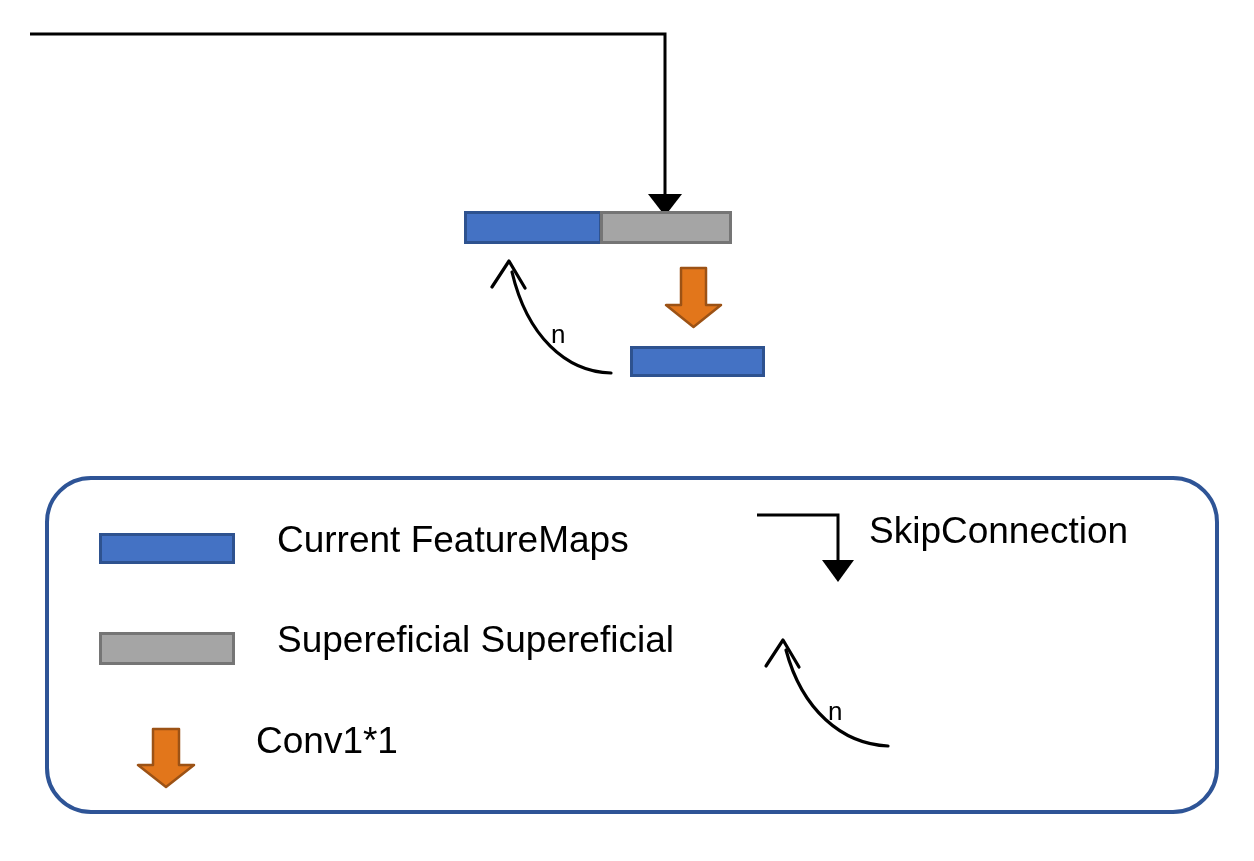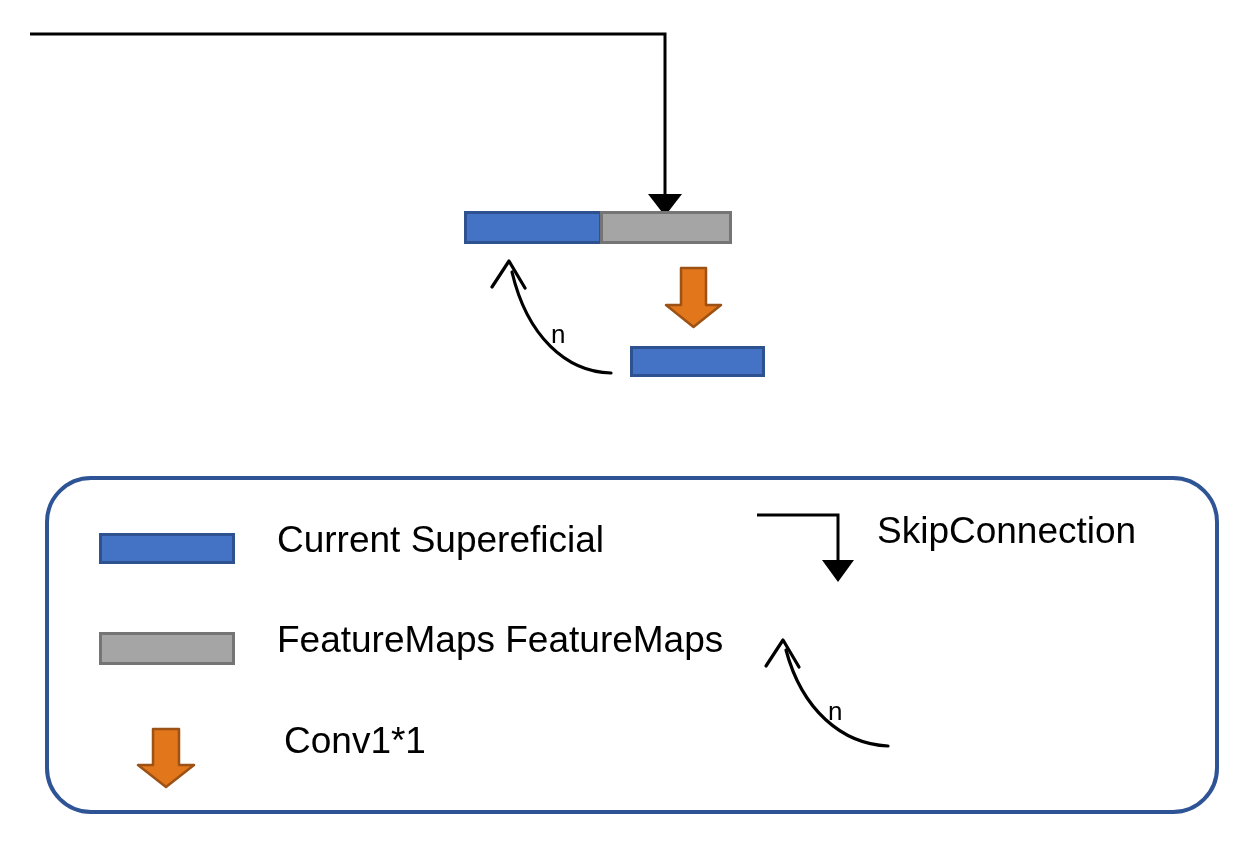--- a/index.html
+++ b/index.html
@@ -99,24 +99,24 @@
 
   <div class="bar bar-gray" style="left:600px; top:211px; width:132px; height:33px;"></div>
 
   <div class="bar bar-blue" style="left:630px; top:346px; width:135px; height:31px;"></div>
 
   <div class="txt label-n" style="left:551px; top:321px;">n</div>
 
   <div class="legend-box" style="left:45px; top:476px; width:1174px; height:338px;"></div>
 
   <div class="bar bar-blue" style="left:99px; top:533px; width:136px; height:31px;"></div>
-  <div class="txt label-lg" style="left:277px; top:521px;">Current Supereficial</div>
+  <div class="txt label-lg" style="left:277px; top:521px;">Current FeatureMaps</div>
 
   <div class="bar bar-gray" style="left:99px; top:632px; width:136px; height:33px;"></div>
-  <div class="txt label-lg" style="left:277px; top:621px;">FeatureMaps FeatureMaps</div>
+  <div class="txt label-lg" style="left:277px; top:621px;">Supereficial Supereficial</div>
 
-  <div class="txt label-lg" style="left:284px; top:722px;">Conv1*1</div>
+  <div class="txt label-lg" style="left:256px; top:722px;">Conv1*1</div>
 
-  <div class="txt label-lg" style="left:869px; top:512px;margin-left:8px;">SkipConnection</div>
+  <div class="txt label-lg" style="left:869px; top:512px;">SkipConnection</div>
 
   <div class="txt label-n" style="left:828px; top:698px;">n</div>
 
 </div>
 
 </body></html>

